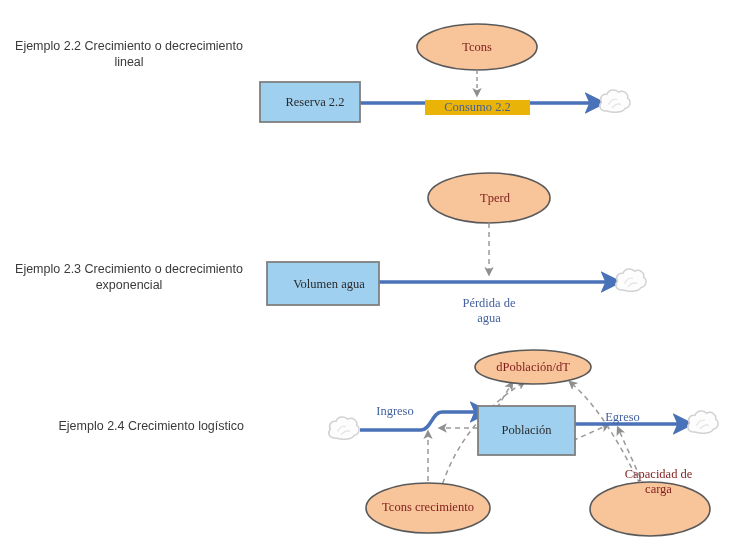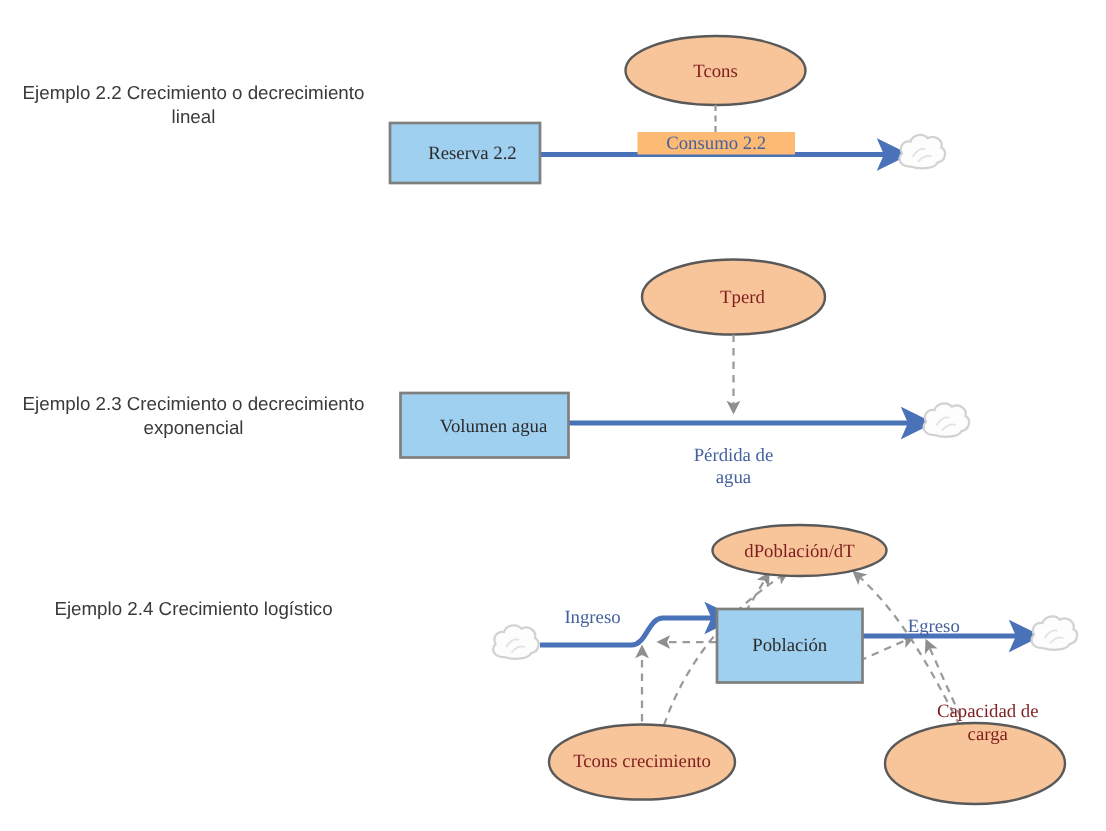--- a/index.html
+++ b/index.html
@@ -23,23 +23,23 @@
   .section-title {
     position: absolute;
     text-align: center;
     color: #3a3a3a;
     font-family: "Liberation Sans", sans-serif;
     font-size: 12.5px;
     line-height: 16px;
     width: 230px;
     left: 14px;
   }
-  #title-1 { top: 54px; }
+  #title-1 { top: 38px; }
   #title-2 { top: 261px; }
-  #title-3 { top: 398px; }
+  #title-3 { top: 418px; text-align: right; }
 
   .stock-label, .aux-label, .flow-label {
     position: absolute;
     text-align: center;
     pointer-events: none;
     font-family: "Liberation Serif", serif;
   }
   .stock-label {
     color: #2b2b2b;
     font-size: 12.5px;
@@ -137,21 +137,21 @@
     </g>
   </g>
 </svg>
 
 <div class="section-title" id="title-1">Ejemplo 2.2 Crecimiento o decrecimiento lineal</div>
 <div class="section-title" id="title-2">Ejemplo 2.3 Crecimiento o decrecimiento exponencial</div>
 <div class="section-title" id="title-3">Ejemplo 2.4 Crecimiento logístico</div>
 
 <div class="stock-label" style="left:260px; top:95px; width:110px;">Reserva 2.2</div>
 <div class="aux-label" style="left:417px; top:40px; width:120px;">Tcons</div>
-<div class="flow-label" style="left:425px; top:88px; width:105px; background:#fdba74;">Consumo 2.2</div>
+<div class="flow-label" style="left:425px; top:100px; width:105px; background:#eab308;">Consumo 2.2</div>
 
 <div class="stock-label" style="left:267px; top:277px; width:124px;">Volumen agua</div>
 <div class="aux-label" style="left:429px; top:191px; width:132px;">Tperd</div>
 <div class="flow-label" style="left:434px; top:296px; width:110px;">
   <span>Pérdida de</span><br>
   <span>agua</span>
 </div>
 
 <div class="stock-label" style="left:478px; top:423px; width:97px;">Población</div>
 <div class="aux-label" style="left:473px; top:360px; width:120px;">dPoblación/dT</div>

